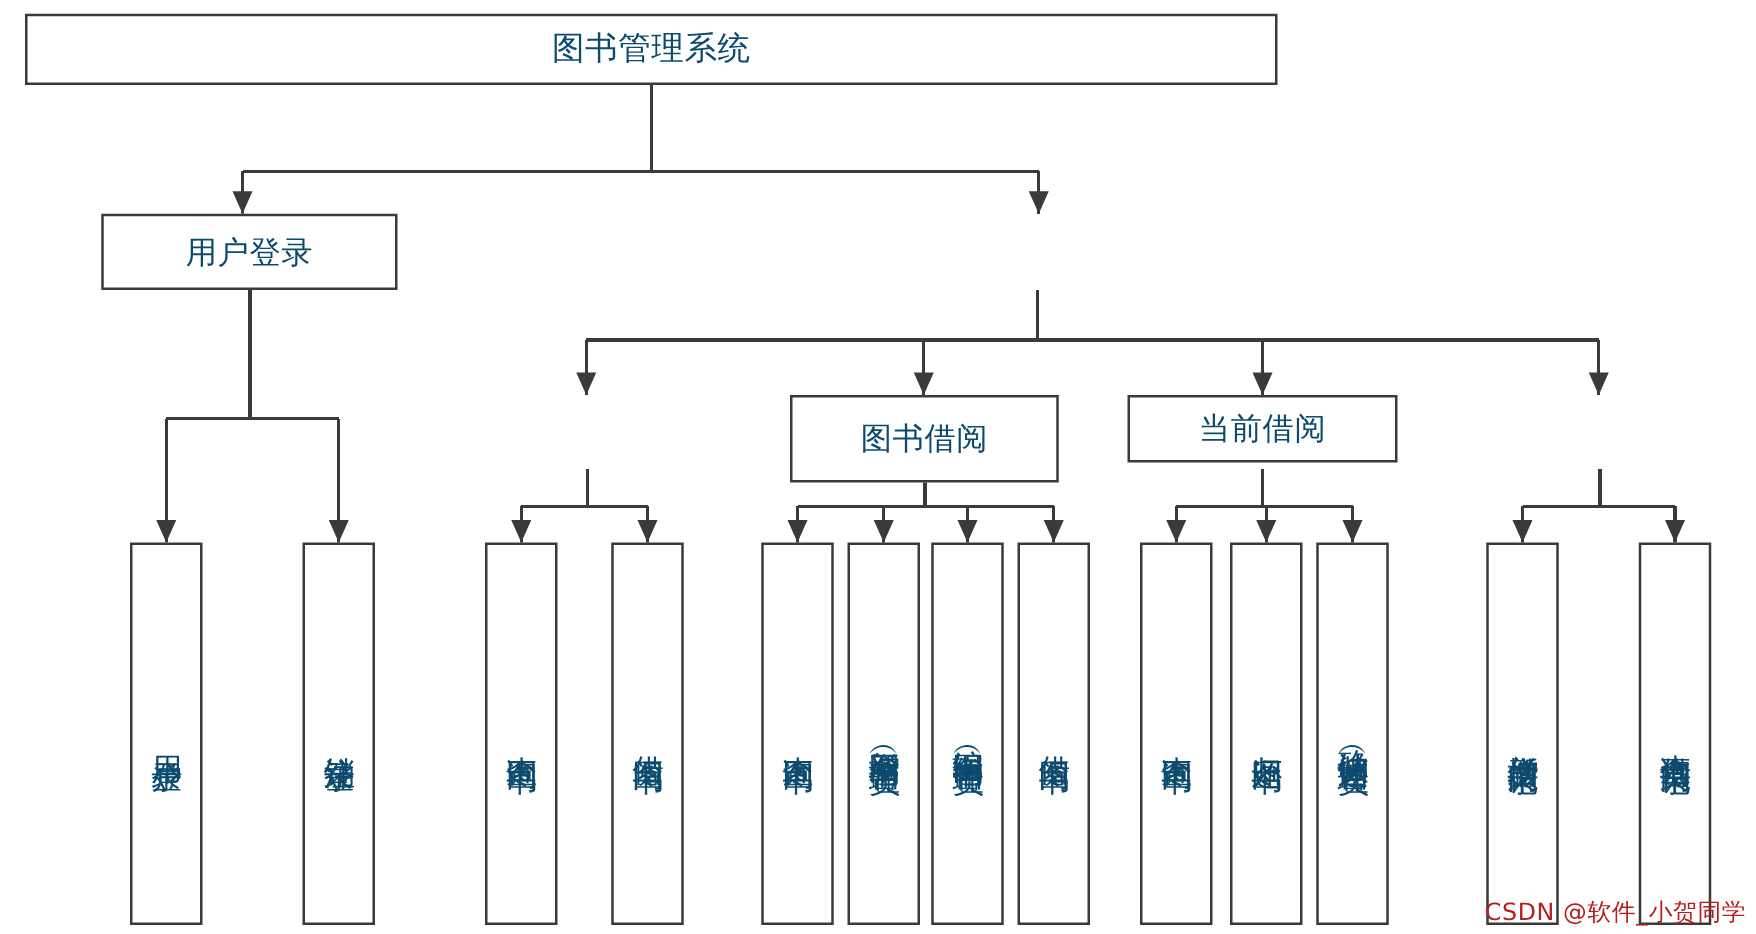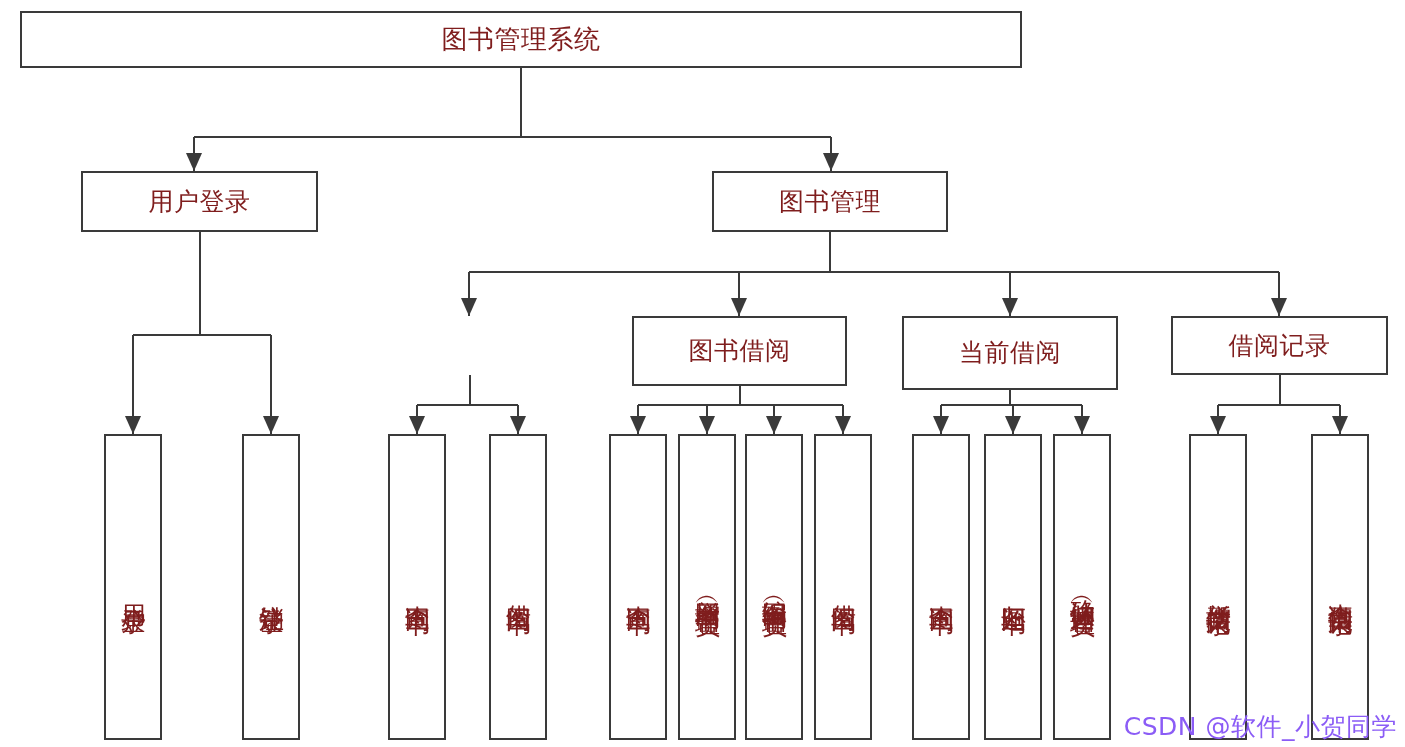--- a/index.html
+++ b/index.html
@@ -27,21 +27,21 @@
     pointer-events: none;
   }
   .node {
     position: absolute;
     box-sizing: border-box;
     background: #ffffff;
     border: 2.5px solid #3a3a3a;
     display: flex;
     align-items: center;
     justify-content: center;
-    color: #7f1d1d;
+    color: #0c4a6e;
     z-index: 2;
   }
   .node .lbl {
     display: block;
     text-align: center;
     line-height: 1.18;
   }
   .node.h .lbl {
     font-size: 25px;
     letter-spacing: 0.5px;
@@ -60,22 +60,22 @@
     font-size: 25px;
     line-height: 1.12;
     letter-spacing: 2px;
     white-space: nowrap;
     max-height: 100%;
   }
   .watermark {
     position: absolute;
     right: 8px;
     bottom: 4px;
-    font-size: 25px;
-    color: #8b5cf6;
+    font-size: 19px;
+    color: #b91c1c;
     letter-spacing: 0.5px;
     z-index: 5;
     white-space: nowrap;
     font-family: "DejaVu Sans", "Liberation Sans", sans-serif;
   }
 </style>
 </head>
 <body>
 
 <div id="canvas">
@@ -135,32 +135,26 @@
       <path d="M1332,416 L1348,416 L1340,434 Z" fill="#3a3a3a"></path>
     </svg>
 
   <div class="node title h" id="node-root" style="left: 20px; top: 11px; width: 1002px; height: 57px;">
     <span class="lbl">图书管理系统</span>
   </div>
 
   <div class="node h" id="node-l1-0" style="left: 81px; top: 171px; width: 237px; height: 61px;">
     <span class="lbl">用户登录</span>
   </div>
-  <div class="node h" id="node-l1-1" style="left: 712px; top: 171px; width: 236px; height: 61px;">
-    <span class="lbl">图书管理</span>
-  </div>
 
   <div class="node h" id="node-l2-1" style="left: 632px; top: 316px; width: 215px; height: 70px;">
     <span class="lbl">图书借阅</span>
   </div>
-  <div class="node h" id="node-l2-2" style="left: 902px; top: 316px; width: 216px; height: 74px;">
+  <div class="node h" id="node-l2-2" style="left: 902px; top: 316px; width: 216px; height: 54px;">
     <span class="lbl">当前借阅</span>
-  </div>
-  <div class="node h" id="node-l2-3" style="left: 1171px; top: 316px; width: 217px; height: 59px;">
-    <span class="lbl">借阅记录</span>
   </div>
 
   <div class="node v" id="node-l3-0" style="left: 104px; top: 434px; width: 58px; height: 306px;">
     <span class="lbl">用户登录</span>
   </div>
   <div class="node v" id="node-l3-1" style="left: 242px; top: 434px; width: 58px; height: 306px;">
     <span class="lbl">注销登录</span>
   </div>
   <div class="node v" id="node-l3-2" style="left: 388px; top: 434px; width: 58px; height: 306px;">
     <span class="lbl">查询图书</span>

